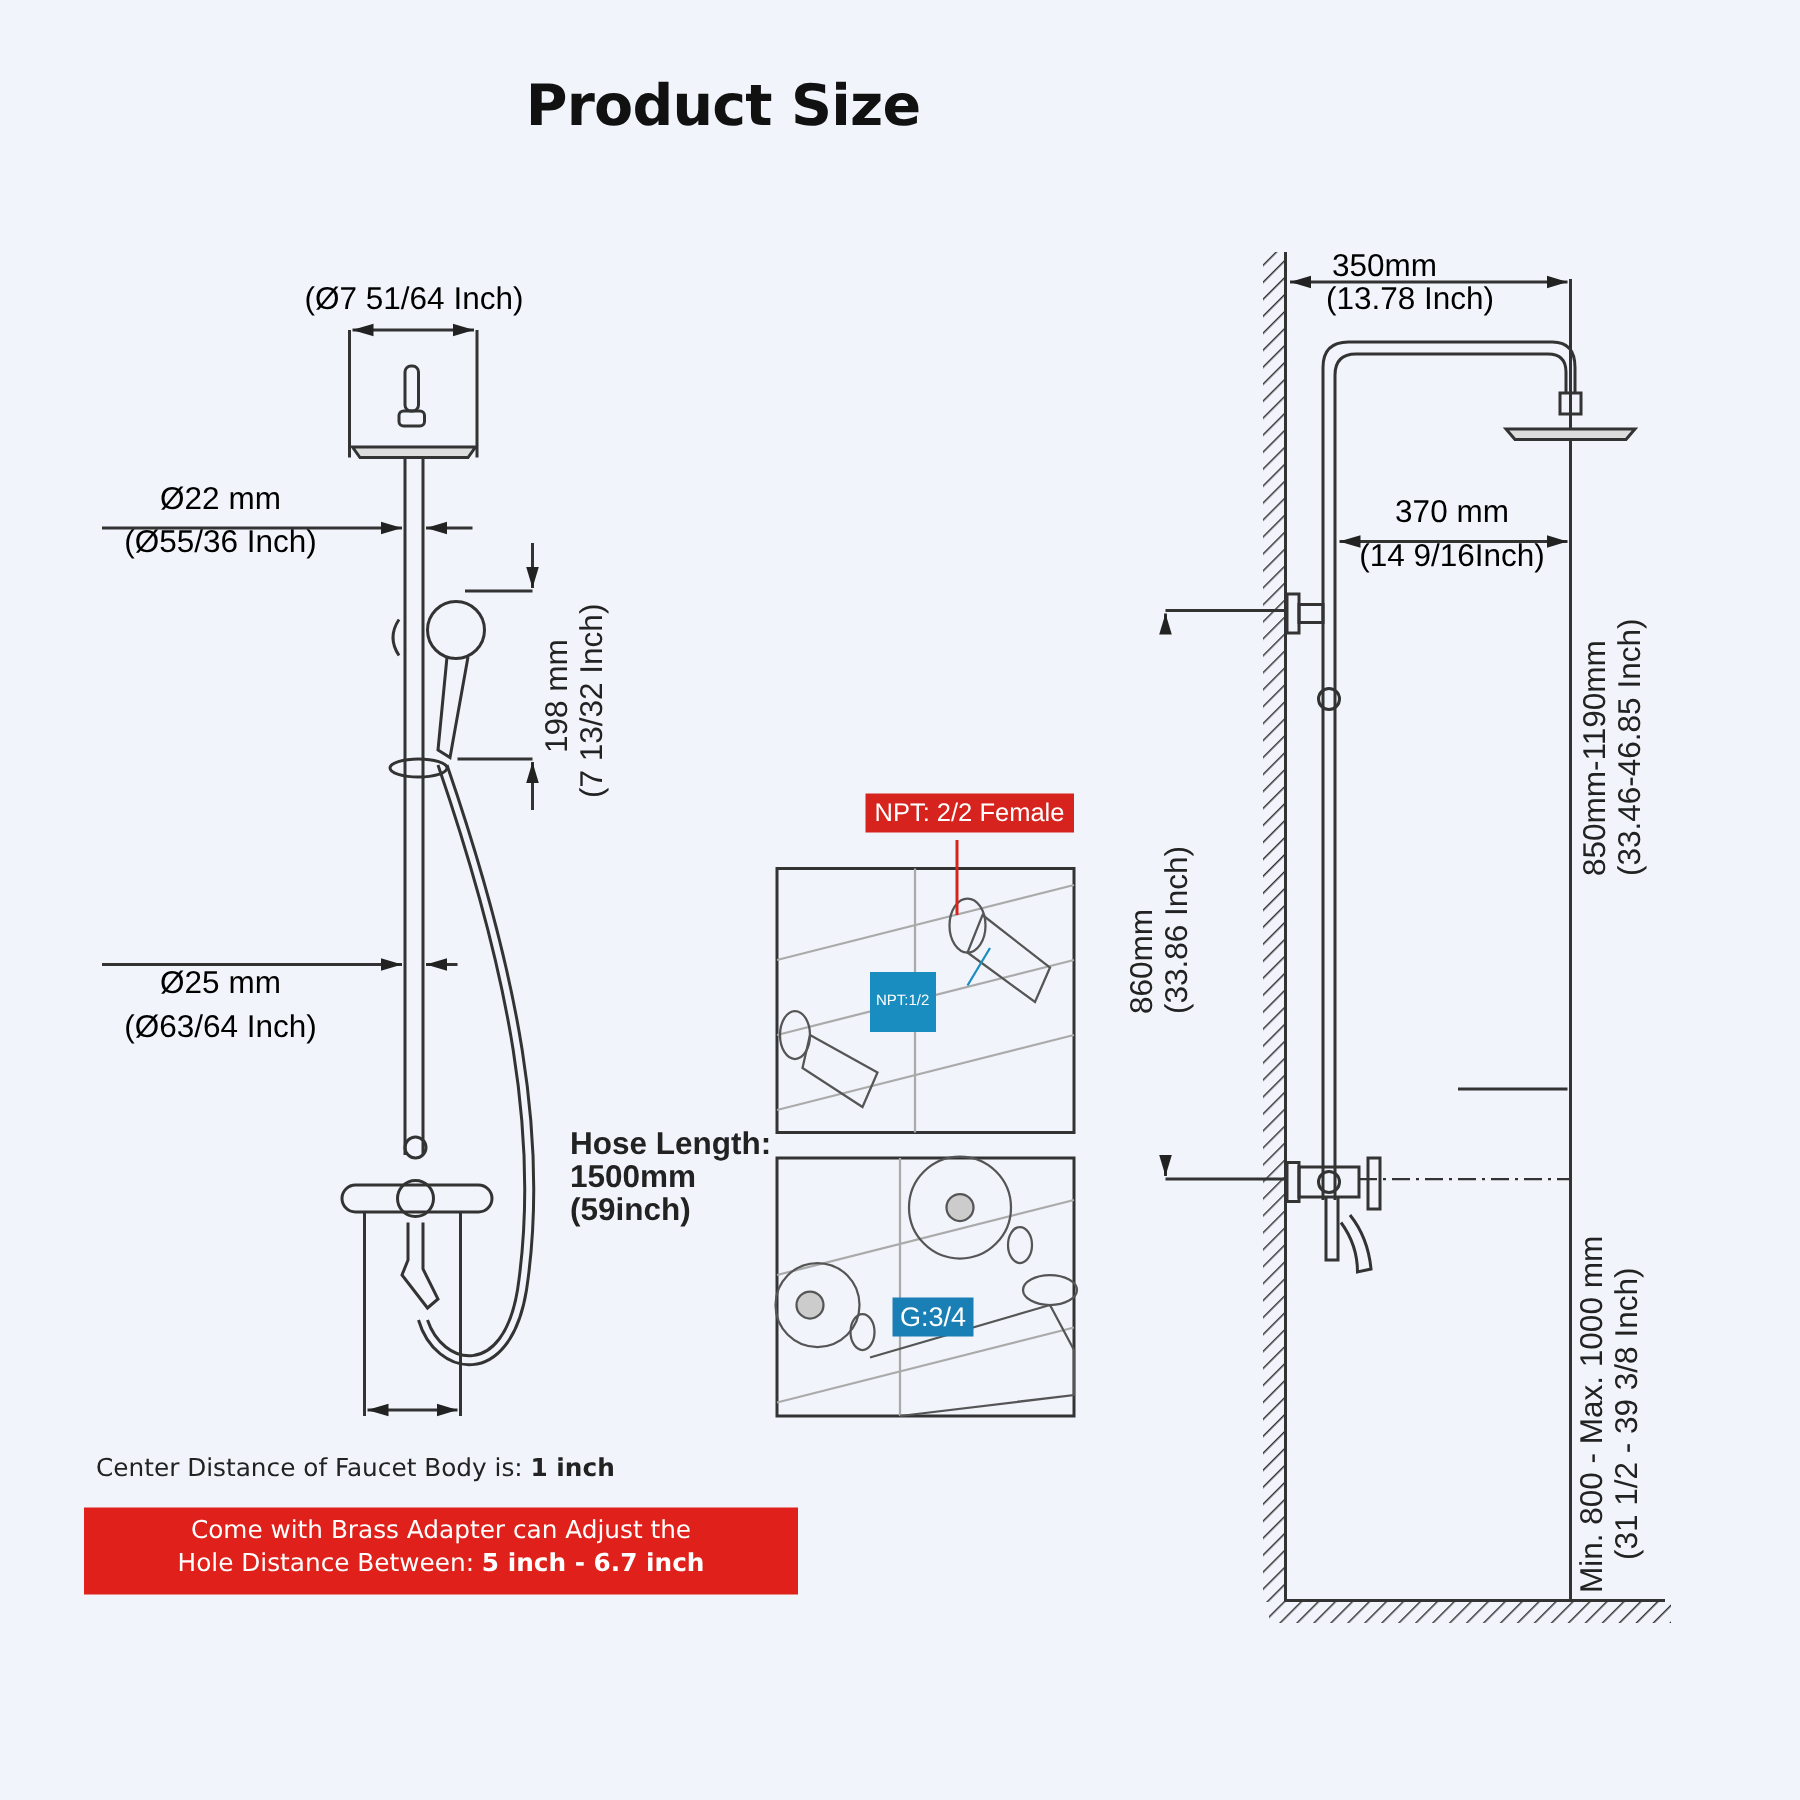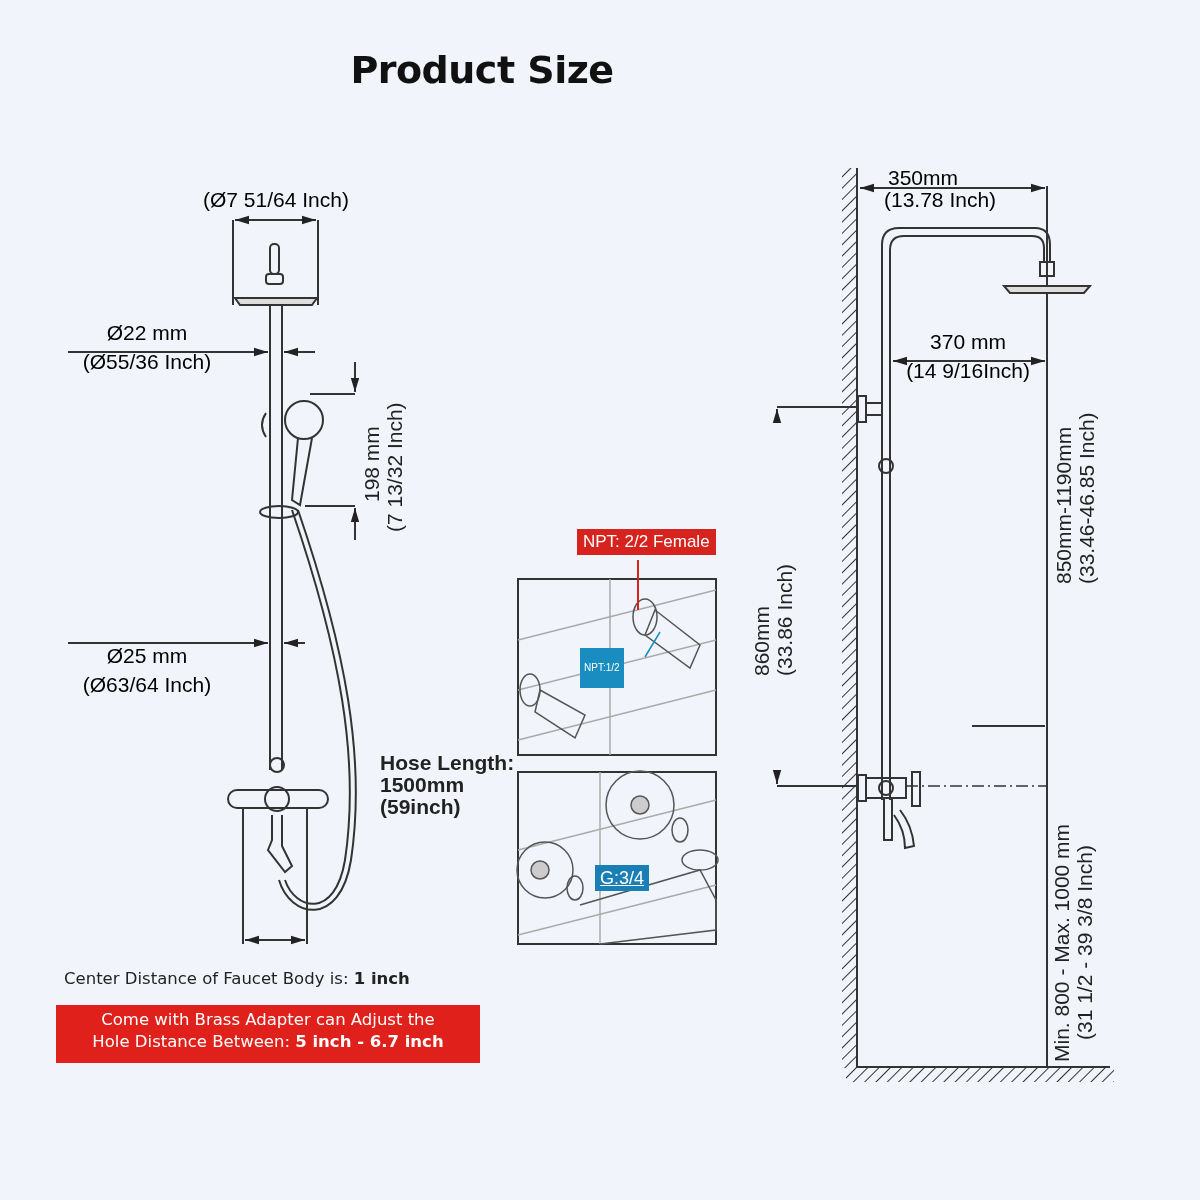--- a/index.html
+++ b/index.html
@@ -11,21 +11,21 @@
   .dim { font-size:21px; line-height:29px; text-align:center; white-space:nowrap; color:#000000;margin-top:27px; }
   .vtext { transform-origin:left top; transform:rotate(-90deg); white-space:nowrap; font-size:21px; line-height:23px; color:#222; }
   .hose { font-weight:bold; font-size:21px; line-height:22px; color:#222; }
   .center-note { font-family:"DejaVu Sans", sans-serif; font-size:16.5px; color:#222; white-space:nowrap; }
   .center-note b { font-weight:bold; }
   .red-box { background:#e0211b; color:#fff; font-family:"DejaVu Sans", sans-serif; font-size:16.5px; line-height:22px;
              text-align:center; padding:4px 6px; box-sizing:border-box; }
   .red-box b { font-weight:bold;margin-top:36px; }
   .tag-red { background:#d7231d; color:#fff; font-size:17px; line-height:26px; padding:0 6px; white-space:nowrap; }
   .tag-blue { background:#1a8dc0; color:#fff; font-size:10px; line-height:20px; padding:10px 4px; white-space:nowrap; }
-  .tag-blue2 { background:#1a7fb4; color:#fff; font-size:18px; line-height:26px; padding:0 5px; white-space:nowrap;text-decoration:underline; }
+  .tag-blue2 { background:#1a7fb4; color:#fff; font-size:18px; line-height:26px; padding:0 5px; white-space:nowrap; }
   svg { position:absolute; left:0; top:0; }
 </style>
 </head>
 <body>
 
 <svg width="1200" height="1200">
   <defs>
     <pattern id="hatch" width="8" height="8" patternUnits="userSpaceOnUse" patternTransform="rotate(45)">
       <line x1="0" y1="0" x2="0" y2="8" stroke="#333" stroke-width="2"></line>
     </pattern>
@@ -158,21 +158,21 @@
 </div>
 <div class="abs hose" style="left:348px; top:752px;margin-left:32px;">
   <div>Hose Length:</div>
   <div>1500mm</div>
   <div>(59inch)</div>
 </div>
 
 <div class="abs center-note" style="left:64px; top:969px;">
   <span>Center Distance of Faucet Body is: </span><b>1 inch</b>
 </div>
-<div class="abs red-box" style="left:56px; top:1005px; width:424px; height:58px;">
+<div class="abs red-box" style="left:56px; top:1005px; width:476px; height:58px;">
   <div>Come with Brass Adapter can Adjust the</div>
   <div><span>Hole Distance Between: </span><b>5 inch - 6.7 inch</b></div>
 </div>
 
 <div class="abs tag-red" style="left:577px; top:529px;">NPT: 2/2 Female</div>
 <div class="abs tag-blue" style="left:580px; top:648px;">NPT:1/2</div>
 <div class="abs tag-blue2" style="left:595px; top:865px;">G:3/4</div>
 
 <div class="abs dim" style="left:860px; top:140px; width:180px; line-height:22px;">
   <div style="text-align:left; padding-left:28px;">350mm</div>

